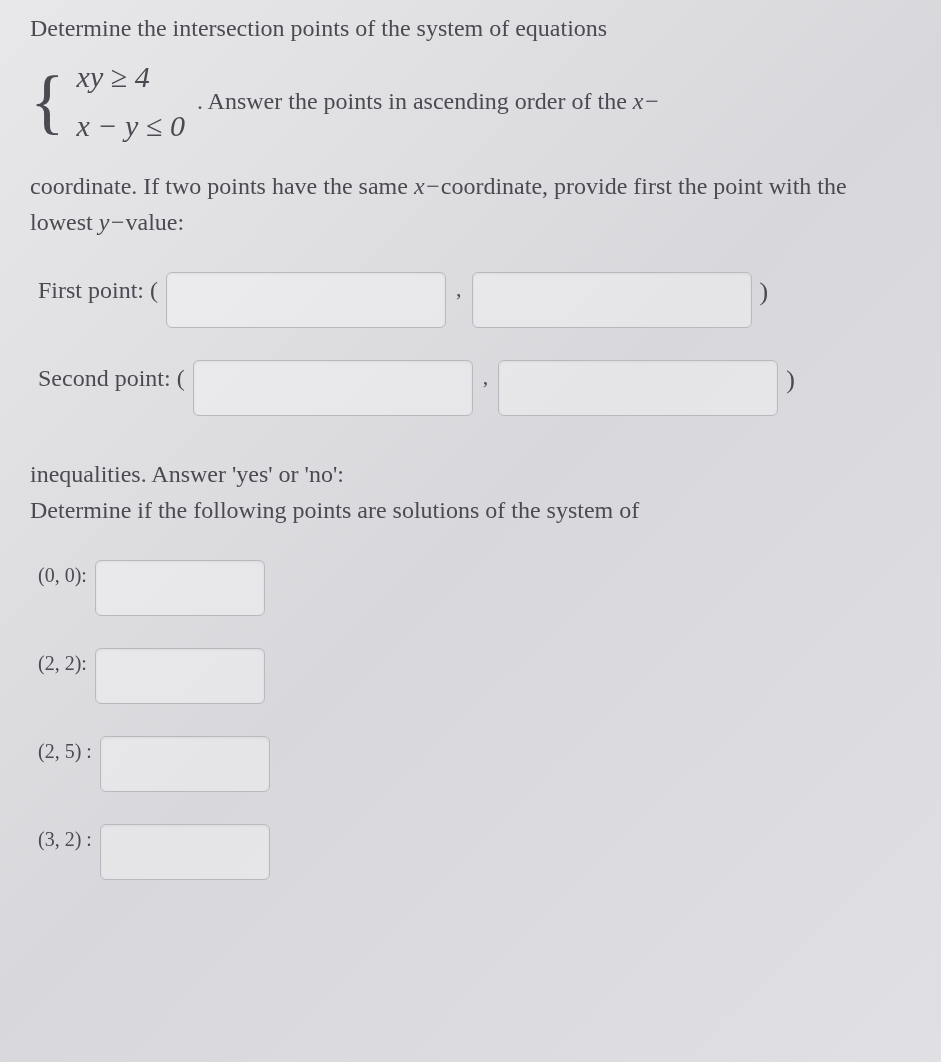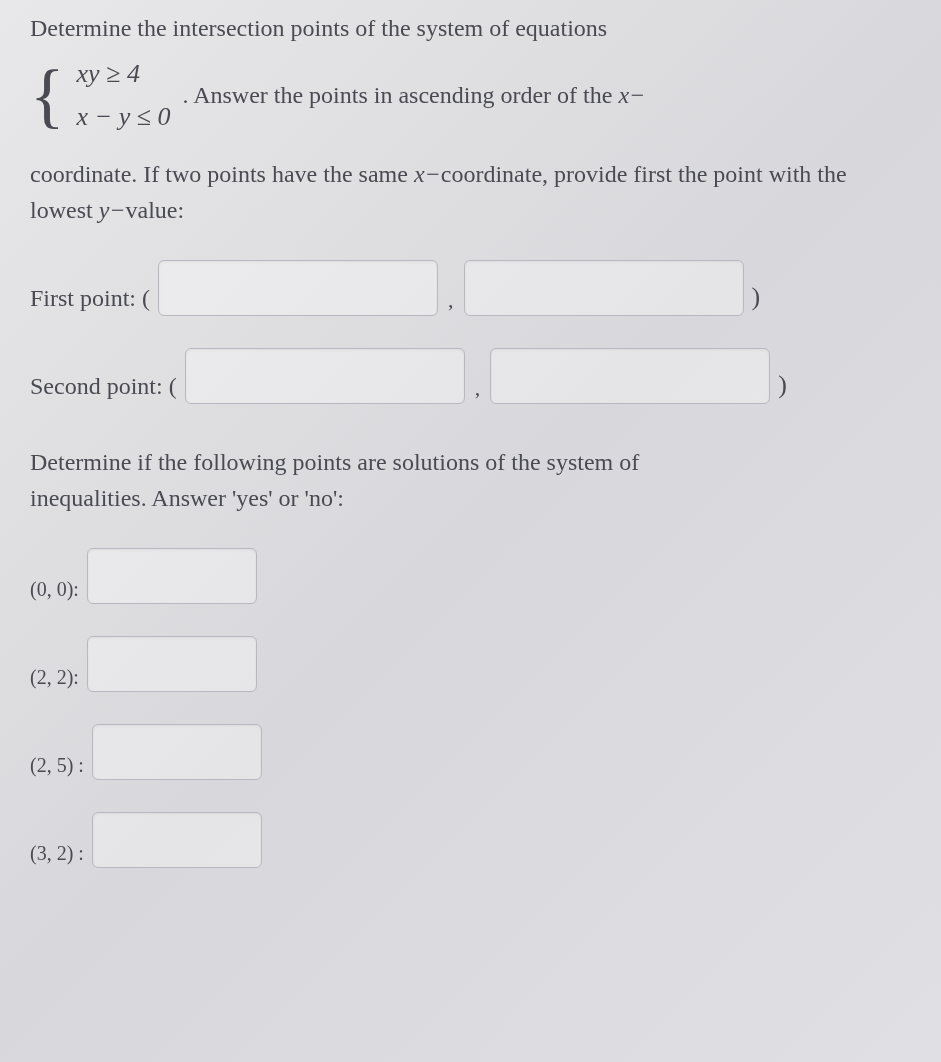--- a/index.html
+++ b/index.html
@@ -33,30 +33,30 @@
       font-family: 'Times New Roman', serif;
     }
     .equations {
       display: flex;
       flex-direction: column;
       gap: 4px;
       font-style: italic;
       font-family: 'Times New Roman', serif;
     }
     .eq-line {
-      font-size: 26px;
+      font-size: 30px;
     }
     .after-brace {
       flex: 1;
     }
     .input-row {
       display: flex;
-      align-items: flex-end;
+      align-items: flex-start;
       gap: 8px;
-      margin: 32px 0;
+      margin: 32px 8px;
     }
     .label {
       white-space: nowrap;
     }
     input[type="text"] {
       height: 56px;
       border: 1px solid #b8b8c0;
       border-radius: 6px;
       background: rgba(255,255,255,0.35);
       font-size: 22px;
@@ -121,22 +121,22 @@
 
 <div class="input-row">
   <span class="label">Second point: (</span>
   <input type="text" class="wide-input" value="" style="">
   <span class="comma">,</span>
   <input type="text" class="wide-input" value="" style="">
   <span class="paren">)</span>
 </div>
 
 <div class="section-break">
+  <div>inequalities. Answer 'yes' or 'no':</div>
   <div>Determine if the following points are solutions of the system of</div>
-  <div>inequalities. Answer 'yes' or 'no':</div>
 </div>
 
 <div class="input-row">
   <span class="point-label">(0, 0):</span>
   <input type="text" class="narrow-input" value="" style="">
 </div>
 
 <div class="input-row">
   <span class="point-label">(2, 2):</span>
   <input type="text" class="narrow-input" value="" style="">

